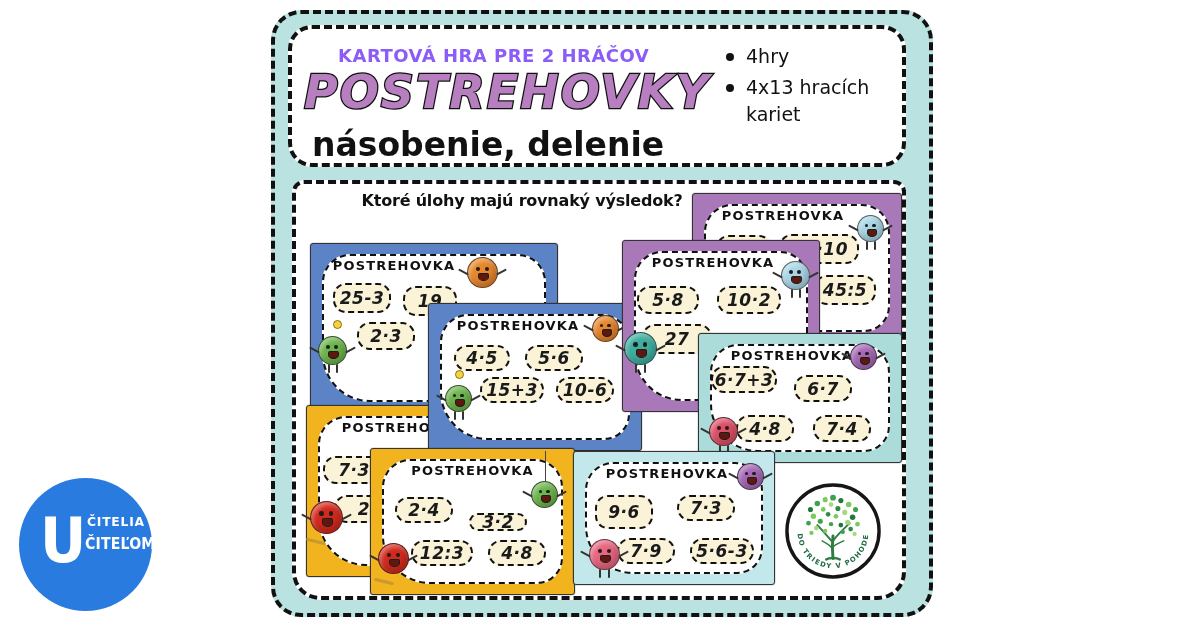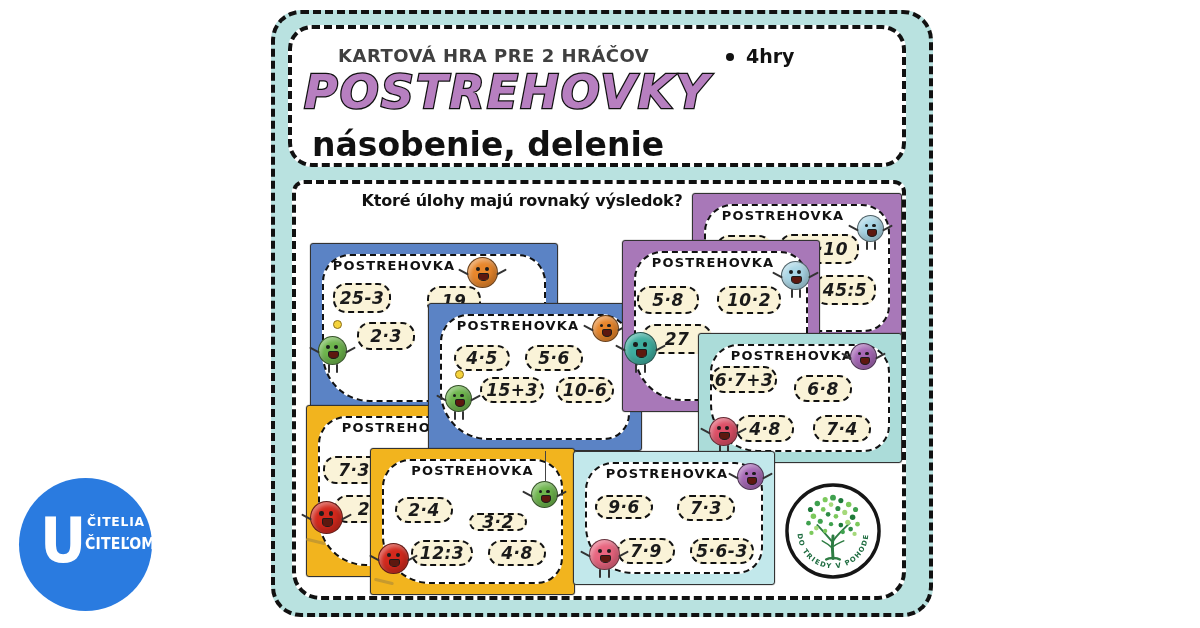--- a/index.html
+++ b/index.html
@@ -17,36 +17,36 @@
     box-sizing:border-box;
   }
   
   .header-box{
     position:absolute;left:288px;top:25px;width:618px;height:142px;
     background:#ffffff;border:4px dashed #111;border-radius:24px;
     box-sizing:border-box;z-index:2;
   }
   .kicker{
     position:absolute;left:46px;top:16px;width:330px;
-    font-size:18px;font-weight:bold;letter-spacing:.5px;color:#404040;
+    font-size:18px;font-weight:bold;letter-spacing:.5px;color:#8b5cf6;
   }
   .big-title{
     position:absolute;left:12px;top:36px;width:380px;
     font-size:46px;font-weight:bold;font-style:italic;letter-spacing:2px;
     color:#b77fc0;-webkit-text-stroke:2.5px #111;paint-order:stroke fill;
     white-space:nowrap;
   }
   .subtitle{
     position:absolute;left:20px;top:96px;width:400px;
     font-size:33px;font-weight:bold;color:#111;letter-spacing:0;
   }
   .bullets{position:absolute;left:428px;top:14px;width:180px;margin:0;padding:0;list-style:none;}
   .bullets li{
     position:relative;padding-left:26px;font-size:19px;color:#111;
-    line-height:27px;margin-bottom:4px;font-weight:bold;
+    line-height:27px;margin-bottom:4px;
   }
   .bullets li::before{
     content:"";position:absolute;left:6px;top:10px;width:8px;height:8px;
     border-radius:50%;background:#111;
   }
 
   
   .board{
     position:absolute;left:292px;top:180px;width:614px;height:420px;
     background:#ffffff;border:4px dashed #111;
@@ -134,34 +134,35 @@
 <body>
 
 <div class="poster"></div>
 
 <div class="header-box">
   <div class="kicker">KARTOVÁ HRA PRE 2 HRÁČOV</div>
   <div class="big-title">POSTREHOVKY</div>
   <div class="subtitle">násobenie, delenie</div>
   <ul class="bullets">
     <li>4hry</li>
+    <li>4x13 hracích kariet</li>
   </ul>
 </div>
 
 <div class="board">
   <div class="instruction">
     <div>Ktoré úlohy majú rovnaký výsledok?</div>
   </div>
 </div>
 
 <div id="card-0" class="card c-blue" style="left:310px;top:243px;width:248px;height:170px;z-index:10;">
   <div class="panel"></div>
   <div class="ctitle" style="padding-right:80px;">POSTREHOVKA</div>
   <div class="chip" style="left:22px;top:39px;width:58px;height:30px;">25-3</div>
-  <div class="chip" style="left:92px;top:42px;width:54px;height:30px;margin-left:24px;">19</div>
+  <div class="chip" style="left:92px;top:42px;width:54px;height:30px;">19</div>
   <div class="chip" style="left:46px;top:78px;width:58px;height:28px;">2·3</div>
 <span class="ball" style="left: 156px; top: 13px; width: 31px; height: 31px; background: rgb(232, 134, 43);">
       <i class="eye l"></i>
       <i class="eye r"></i>
       <i class="mouth"></i>
       <i class="arm l"></i>
       <i class="arm r"></i>
     </span>
     <span class="bulb" style="left: 22px; top: 76px;"></span>
     <span class="ball" style="left: 7px; top: 92px; width: 29px; height: 29px; background: rgb(109, 181, 76);">
@@ -264,21 +265,21 @@
       <i class="arm r"></i>
       <i class="leg l"></i>
       <i class="leg r"></i>
     </span>
   </div>
 
 <div id="card-5" class="card c-teal" style="left:698px;top:333px;width:204px;height:130px;z-index:15;">
   <div class="panel"></div>
   <div class="ctitle" style="padding-right:16px;">POSTREHOVKA</div>
   <div class="chip" style="left:12px;top:32px;width:66px;height:27px;">6·7+3</div>
-  <div class="chip" style="left:95px;top:41px;width:58px;height:27px;">6·8</div>
+  <div class="chip" style="left:95px;top:41px;width:58px;height:27px;">6·7</div>
   <div class="chip" style="left:37px;top:81px;width:58px;height:27px;">4·8</div>
   <div class="chip" style="left:114px;top:81px;width:58px;height:27px;">7·4</div>
 <span class="ball" style="left: 151px; top: 9px; width: 27px; height: 27px; background: rgb(166, 104, 182);">
       <i class="eye l"></i>
       <i class="eye r"></i>
       <i class="mouth"></i>
       <i class="arm l"></i>
       <i class="arm r"></i>
     </span>
     <span class="ball" style="left: 10px; top: 83px; width: 29px; height: 29px; background: rgb(221, 79, 102);">
@@ -313,21 +314,21 @@
       <i class="mouth"></i>
       <i class="arm l"></i>
       <i class="arm r"></i>
     </span>
     <span class="ski" style="left: 3px; top: 131px;"></span>
   </div>
 
 <div id="card-7" class="card c-cyan" style="left:573px;top:451px;width:202px;height:134px;z-index:17;">
   <div class="panel"></div>
   <div class="ctitle" style="padding-right:14px;">POSTREHOVKA</div>
-  <div class="chip" style="left:21px;top:43px;width:58px;height:24px;">9·6</div>
+  <div class="chip" style="left:21px;top:43px;width:58px;height:34px;">9·6</div>
   <div class="chip" style="left:103px;top:43px;width:58px;height:26px;">7·3</div>
   <div class="chip" style="left:43px;top:86px;width:58px;height:26px;">7·9</div>
   <div class="chip" style="left:116px;top:86px;width:64px;height:26px;">5·6-3</div>
 <span class="ball" style="left: 163px; top: 11px; width: 27px; height: 27px; background: rgb(166, 104, 182);">
       <i class="eye l"></i>
       <i class="eye r"></i>
       <i class="mouth"></i>
       <i class="arm l"></i>
       <i class="arm r"></i>
     </span>

